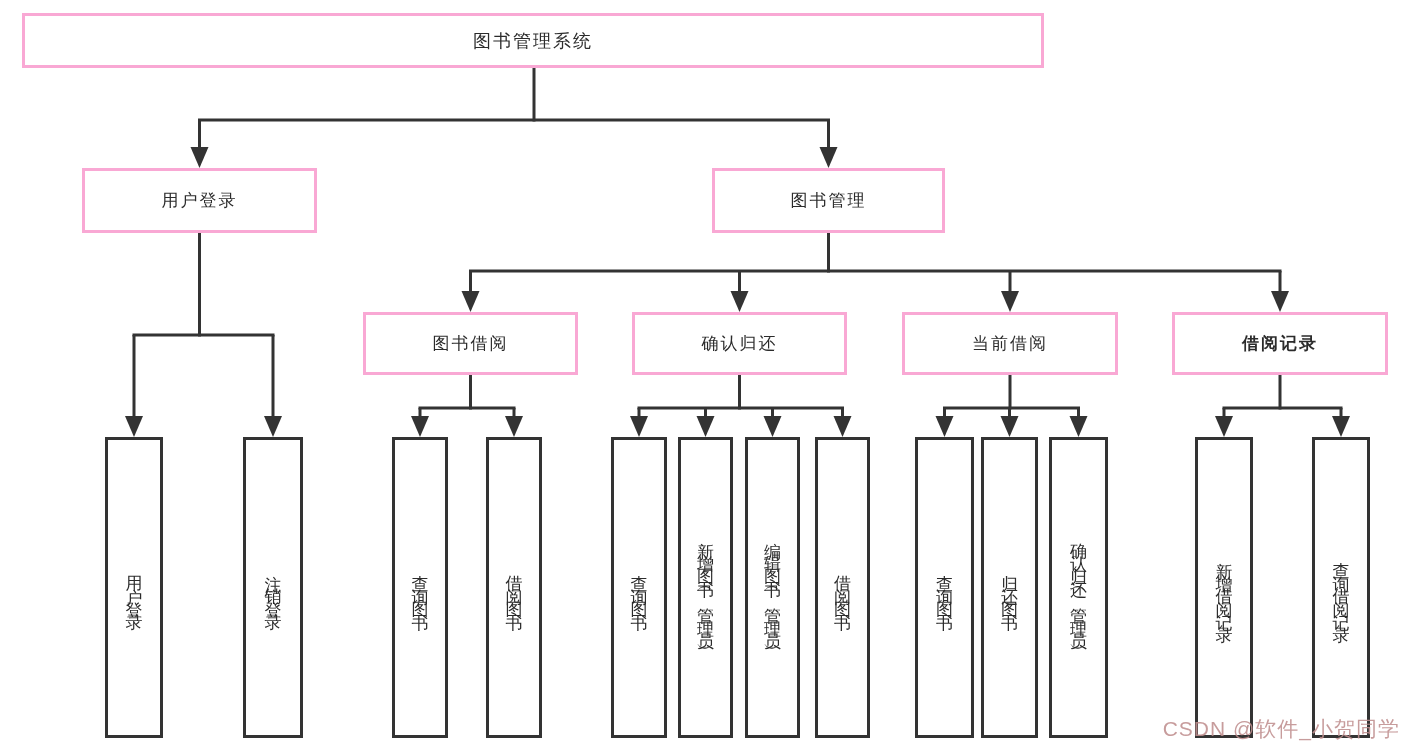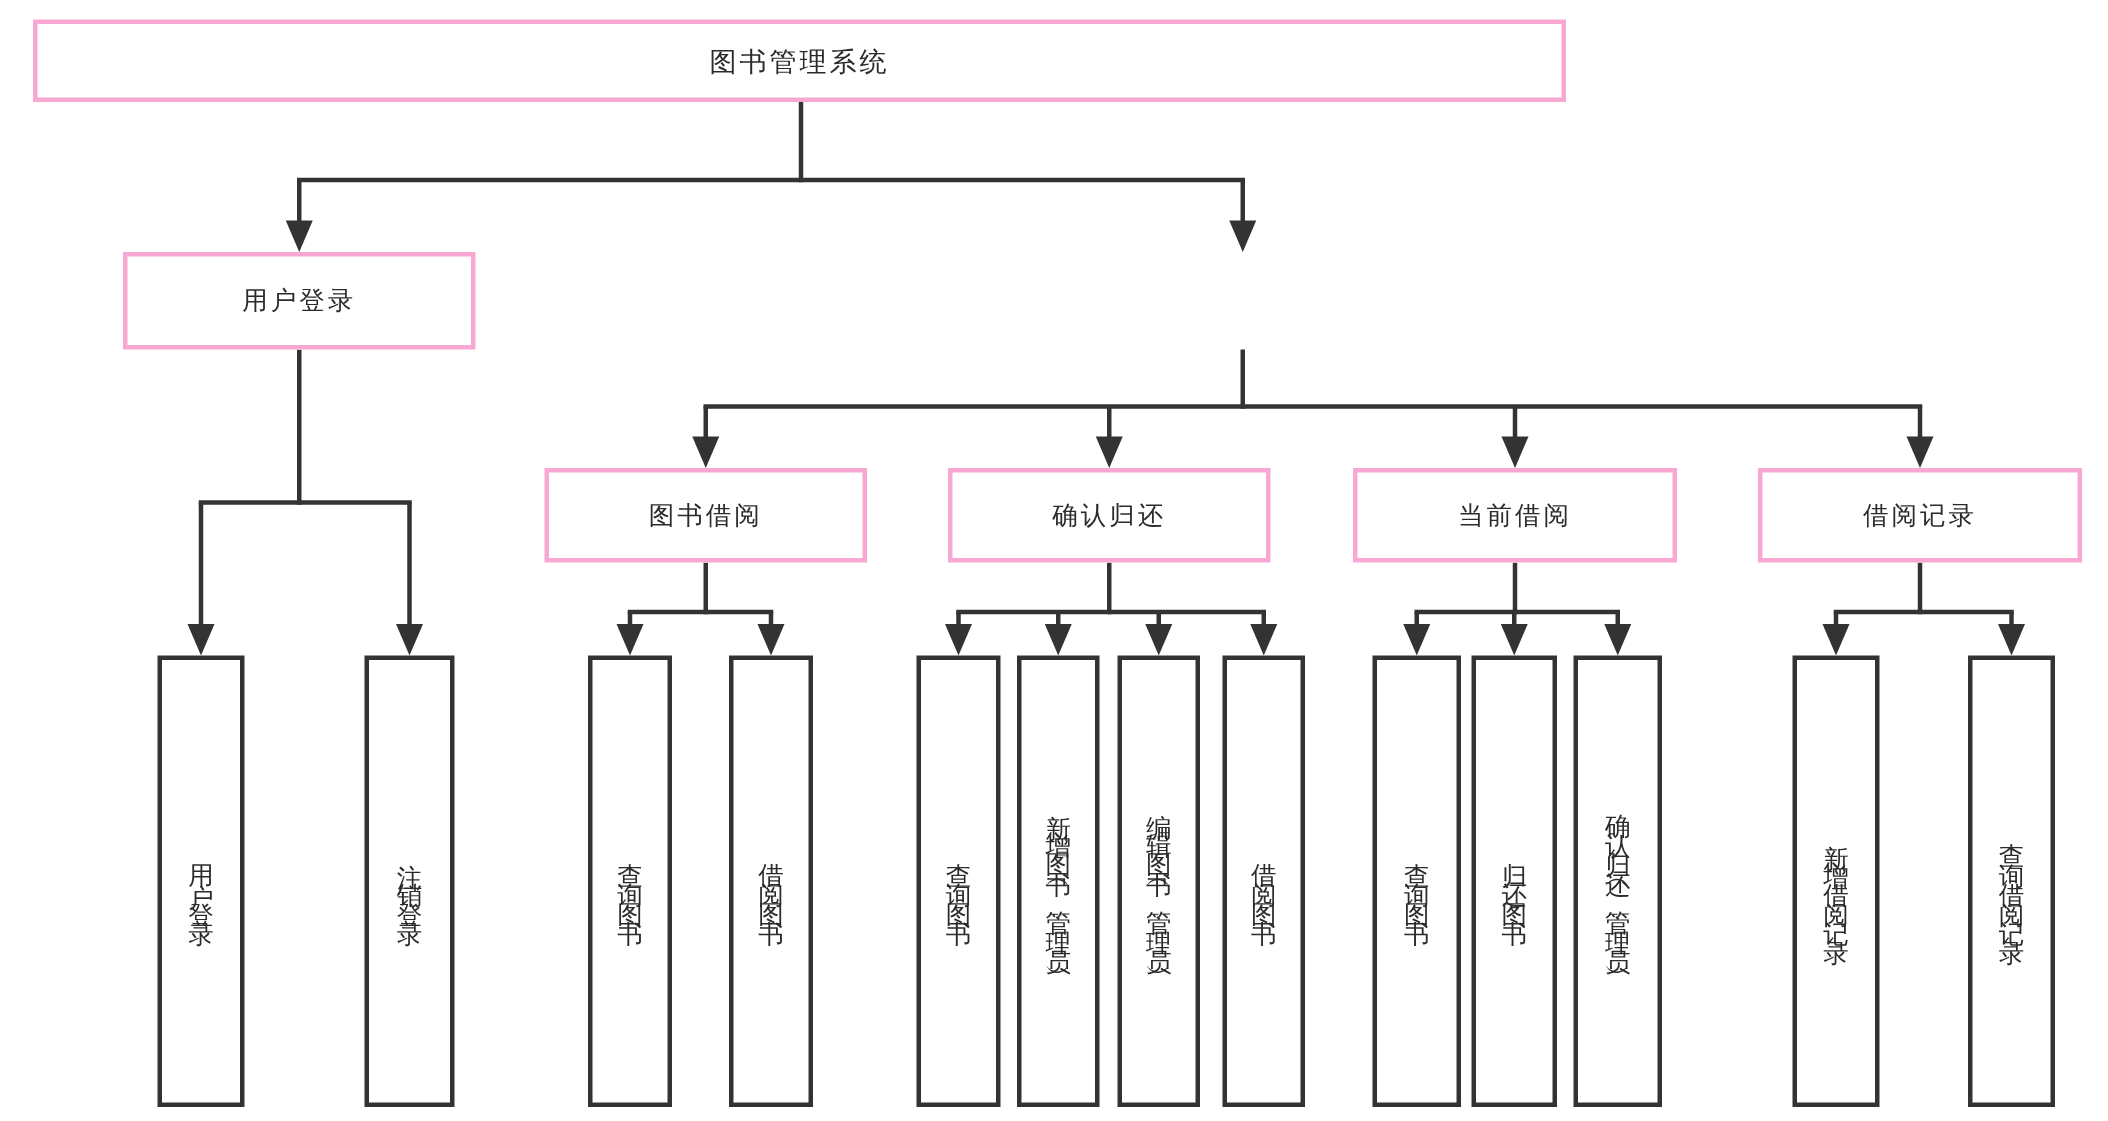--- a/index.html
+++ b/index.html
@@ -38,21 +38,21 @@
     line-height:1;
     white-space:nowrap;
   }
   
   .pos-root      {left:22px;  top:13px;  width:1022px;height:55px;font-size:18px;}
   .pos-userlogin {left:82px;  top:168px; width:235px; height:65px;}
   .pos-bookmgmt  {left:712px; top:168px; width:233px; height:65px;}
   .pos-newbook   {left:363px; top:312px; width:215px; height:63px;}
   .pos-bookborrow{left:632px; top:312px; width:215px; height:63px;}
   .pos-curborrow {left:902px; top:312px; width:216px; height:63px;}
-  .pos-record    {left:1172px;top:312px; width:216px; height:63px;}
+  .pos-record    {left:1172px;top:312px; width:216px; height:63px;font-weight:bold;}
   
   .pos-a1{left:105px; width:58px;}
   .pos-a2{left:243px; width:60px;}
   .pos-b1{left:392px; width:56px;}
   .pos-b2{left:486px; width:56px;}
   .pos-c1{left:611px; width:56px;}
   .pos-c2{left:678px; width:55px;}
   .pos-c3{left:745px; width:55px;}
   .pos-c4{left:815px; width:55px;}
   .pos-d1{left:915px; width:59px;}
@@ -145,20 +145,23 @@
     </g>
   </svg>
 
   <div class="hbox pos-root">
     <span>图书管理系统</span>
   </div>
 
   <div class="hbox pos-userlogin">
     <span>用户登录</span>
   </div>
+  <div class="hbox pos-bookmgmt">
+    <span>图书管理</span>
+  </div>
 
   <div class="hbox pos-newbook">
     <span>图书借阅</span>
   </div>
   <div class="hbox pos-bookborrow">
     <span>确认归还</span>
   </div>
   <div class="hbox pos-curborrow">
     <span>当前借阅</span>
   </div>
@@ -203,14 +206,15 @@
     <span>确认归还（管理员）</span>
   </div>
 
   <div class="vbox pos-e1">
     <span>新增借阅记录</span>
   </div>
   <div class="vbox pos-e2">
     <span>查询借阅记录</span>
   </div>
 
+  <span id="watermark">CSDN @软件_小贺同学</span>
 
 </div>
 
 </body></html>

